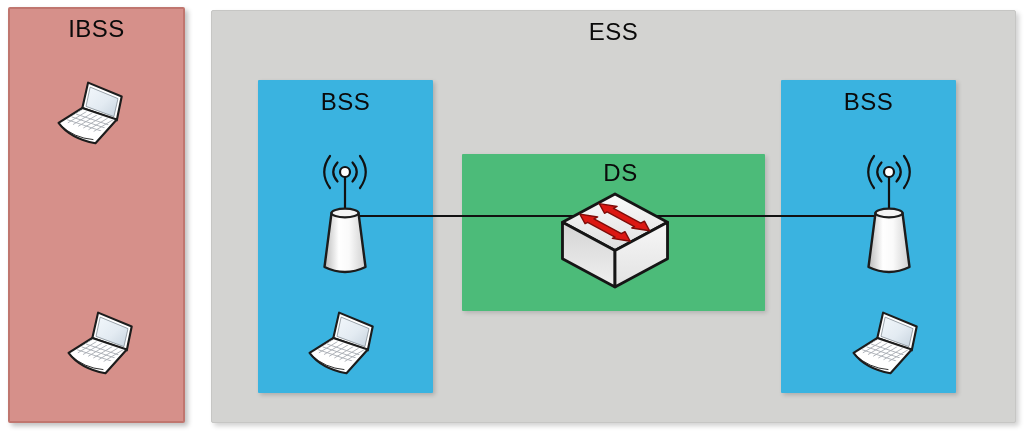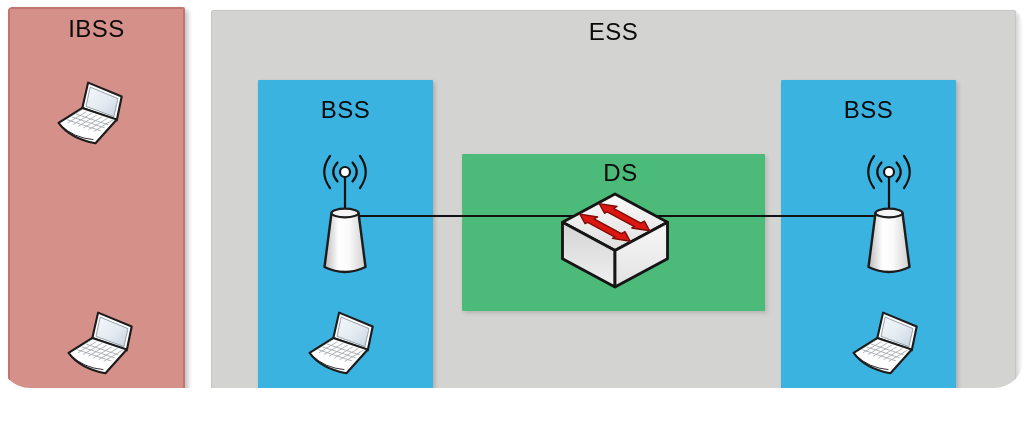--- a/index.html
+++ b/index.html
@@ -1,19 +1,18 @@
 <!DOCTYPE html>
 <html><head>
 <meta charset="utf-8">
 <style>
   html,body{margin:0;padding:0;background:#ffffff;}
   .canvas{
-    position:relative;width:1024px;height:388px;background:#ffffff;overflow:hidden;
+    position:relative;width:1024px;height:433px;background:#ffffff;overflow:hidden;
     font-family:"Liberation Sans","DejaVu Sans",sans-serif;
-    border-radius:30px;
   }
   .region{position:absolute;box-sizing:border-box;}
   .region-label{
     text-align:center;font-size:24px;font-weight:500;color:#0a0a0a;letter-spacing:0.5px;
   }
   .ibss{
     left:8px;top:7px;width:177px;height:416px;
     background:#d6908a;border:2px solid #c0766f;border-radius:2px;
     box-shadow:3px 3px 5px rgba(0,0,0,0.25);
   }
@@ -21,21 +20,21 @@
   .ess{
     left:211px;top:10px;width:805px;height:413px;
     background:#d3d3d1;border:1px solid #c6c6c4;border-radius:2px;
     box-shadow:3px 3px 5px rgba(0,0,0,0.18);
   }
   .ess .region-label{padding-top:7px;}
   .bss{
     background:#3ab3e0;box-shadow:2px 2px 4px rgba(0,0,0,0.18);border-radius:1px;
     top:80px;width:175px;height:313px;
   }
-  .bss .region-label{padding-top:16px;}
+  .bss .region-label{padding-top:8px;}
   .bss-left{left:258px;}
   .bss-right{left:781px;}
   .ds{
     left:462px;top:154px;width:303px;height:157px;
     background:#4cbb79;box-shadow:2px 2px 4px rgba(0,0,0,0.15);border-radius:1px;
   }
   .ds .region-label{padding-top:5px;margin-left:14px;}
   .link-line{
     position:absolute;left:348px;top:215px;width:540px;height:2px;
     background:#111111;z-index:2;

